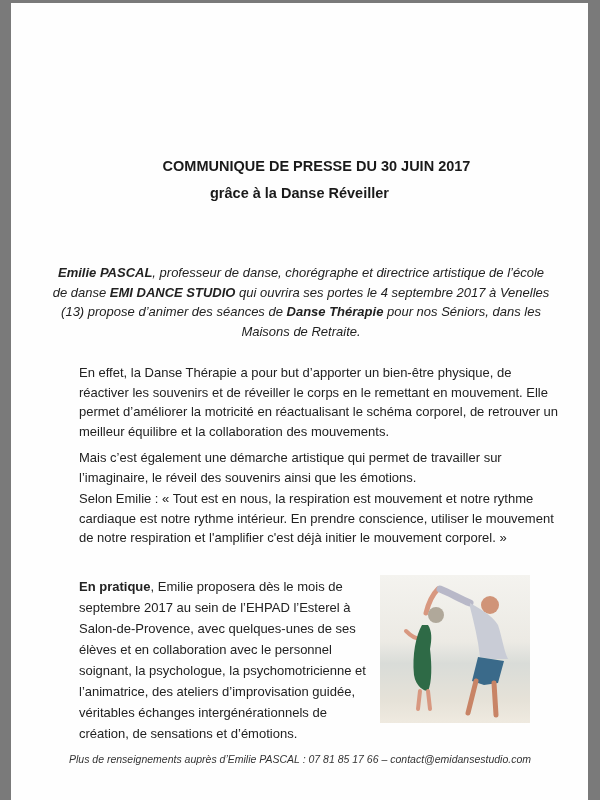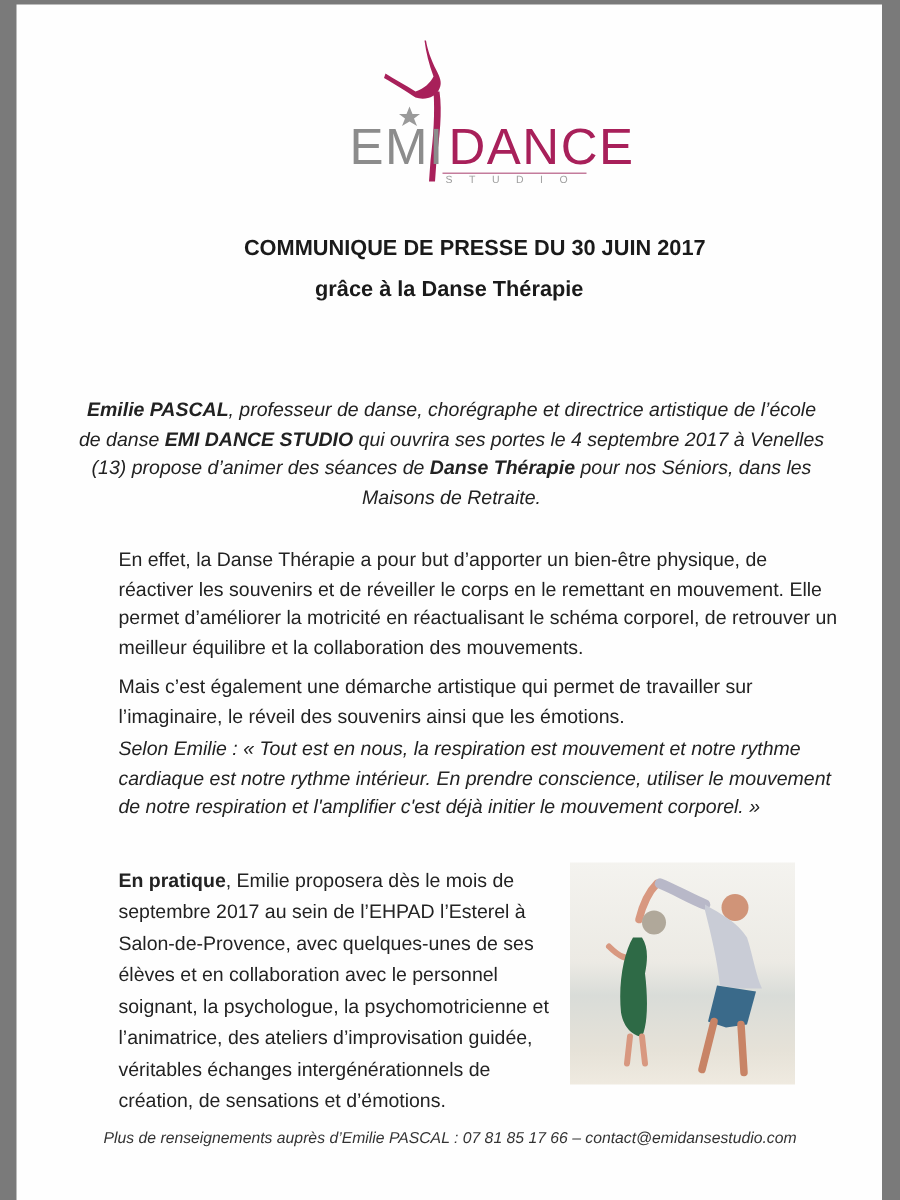--- a/index.html
+++ b/index.html
@@ -55,53 +55,42 @@
       top: 260px; text-align: center;
       font-style: italic; font-size: 13px; line-height: 19.5px;
       color: #222;
     }
     .para {
       position: absolute; left: 68px; width: 480px;
       font-size: 13px; line-height: 19.5px; color: #222;
     }
     .p1 { top: 360px; }
     .p2 { top: 445px; }
-    .p3 { top: 486px; font-style: italic; }
+    .p3 { top: 486px; }
     .p4 { top: 573px; width: 300px; line-height: 21px; }
     .photo {
       position: absolute; left: 369px; top: 572px;
       width: 150px; height: 148px; overflow: hidden;
       background: linear-gradient(180deg, #f4f3ef 0%, #eceae4 45%, #d9dcd8 60%, #e6e2d8 85%, #efeae0 100%);
     }
     .footer {
       position: absolute; left: 58px; top: 750px;
       font-size: 10.5px; font-style: italic; color: #333;
     }
     b { font-weight: bold; margin-top: 16px; }
   </style>
 </head>
 <body>
 
 <div class="page">
 
-  <div class="logo">
-    <svg class="dancer" width="60" height="100" viewBox="0 0 60 100">
-      <path d="M30 2 C31 10 33 18 36 26 C34 30 30 34 24 36 C18 32 10 28 4 24 L3 27 C10 31 18 36 24 40 C30 42 38 40 40 34 C42 30 40 26 38 22 C34 14 32 8 31 2 Z" fill="#a8205a"></path>
-      <path d="M36 36 C37 50 36 66 34 82 L33 96 L37 96 L38 82 C40 66 42 50 40 36 Z" fill="#a8205a"></path>
-      <polygon points="20,46 22,51 27,51 23,54 25,59 20,56 15,59 17,54 13,51 18,51" fill="#9a9a9a"></polygon>
-    </svg>
-    <span class="emi">EMI</span>
-    <span class="dance">DANCE</span>
-    <div class="line"></div>
-    <span class="studio">STUDIO</span>
-  </div>
 
   <div class="heading h1">COMMUNIQUE DE PRESSE DU 30 JUIN 2017</div>
   <div class="heading h2">
-    <div>grâce à la Danse Thérapie</div>
+    <div>grâce à la Danse Réveiller</div>
   </div>
 
   <p class="intro">
     <b>Emilie PASCAL</b><span>, professeur de danse, chorégraphe et directrice artistique de l’école de danse </span><b>EMI DANCE STUDIO</b><span> qui ouvrira ses portes le 4 septembre 2017 à Venelles (13) propose d’animer des séances de </span><b>Danse Thérapie</b><span> pour nos Séniors, dans les Maisons de Retraite.</span>
   </p>
 
   <p class="para p1">En effet, la Danse Thérapie a pour but d’apporter un bien-être physique, de réactiver les souvenirs et de réveiller le corps en le remettant en mouvement. Elle permet d’améliorer la motricité en réactualisant le schéma corporel, de retrouver un meilleur équilibre et la collaboration des mouvements.</p>
   <p class="para p2">Mais c’est également une démarche artistique qui permet de travailler sur l’imaginaire, le réveil des souvenirs ainsi que les émotions.</p>
   <p class="para p3">Selon Emilie : « Tout est en nous, la respiration est mouvement et notre rythme cardiaque est notre rythme intérieur. En prendre conscience, utiliser le mouvement de notre respiration et l'amplifier c'est déjà initier le mouvement corporel. »</p>
   <p class="para p4">

